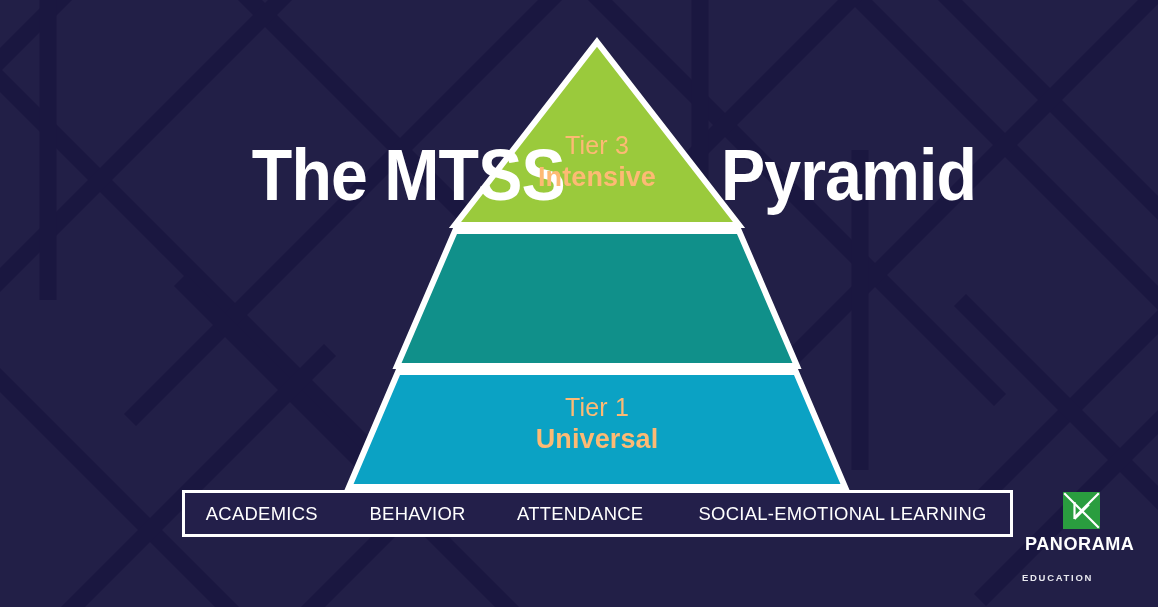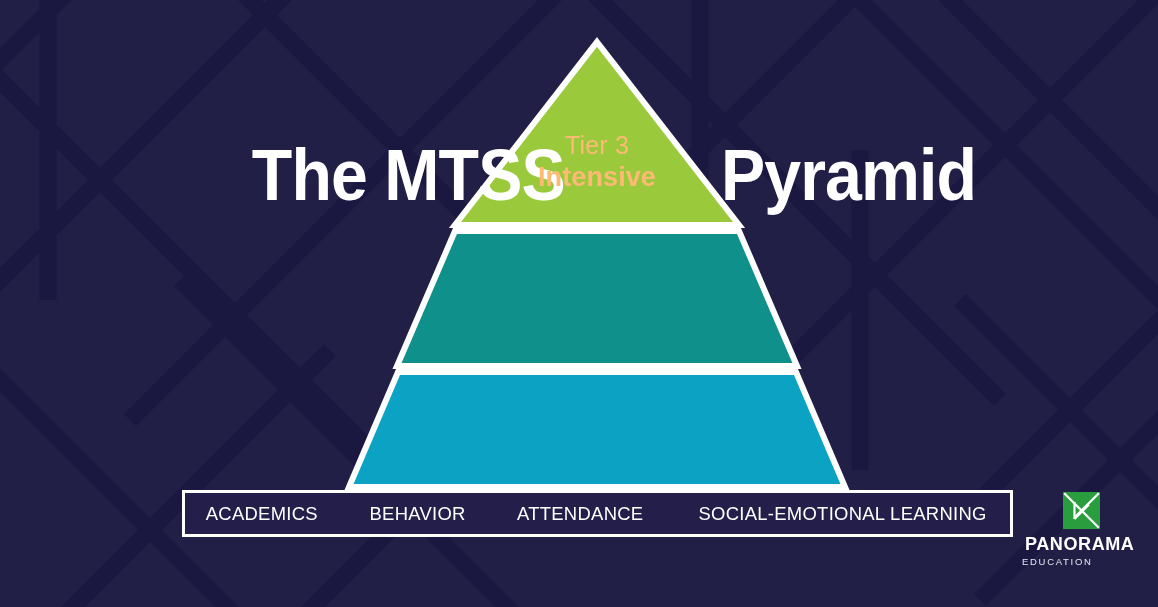--- a/index.html
+++ b/index.html
@@ -114,24 +114,24 @@
     color: #ffffff;
     font-size: 19px;
     font-weight: bold;
     letter-spacing: 0.6px;
     line-height: 20px;
     transform: scaleX(0.95);
   }
   #logo-subtext {
     color: #e8e8ef;
     font-size: 9.5px;
-    font-weight: normal;
+    font-weight: bold;
     letter-spacing: 1.7px;
     line-height: 12px;
-    margin-top: 2px;
+    margin-top: 18px;
   }
 </style>
 </head>
 <body>
 
 <div id="stage">
 
   <svg id="bg-pattern" width="1158" height="607" viewBox="0 0 1158 607" aria-hidden="true">
     <defs>
       <clipPath id="stageClip">
@@ -179,20 +179,24 @@
   </svg>
 
   <div id="tier3-text" class="tier-text">
     <div class="tier-label">Tier 3</div>
     <div class="tier-name">Intensive</div>
   </div>
 
   <div id="tier2-text" class="tier-text">
   </div>
 
+  <div id="tier1-text" class="tier-text">
+    <div class="tier-label">Tier 1</div>
+    <div class="tier-name">Universal</div>
+  </div>
 
   <div id="domain-bar">
     <span class="domain-item">ACADEMICS</span>
     <span class="domain-item">BEHAVIOR</span>
     <span class="domain-item">ATTENDANCE</span>
     <span class="domain-item">SOCIAL-EMOTIONAL LEARNING</span>
   </div>
 
   <div id="logo">
     <svg id="logo-mark" width="37" height="37" viewBox="0 0 37 37">

